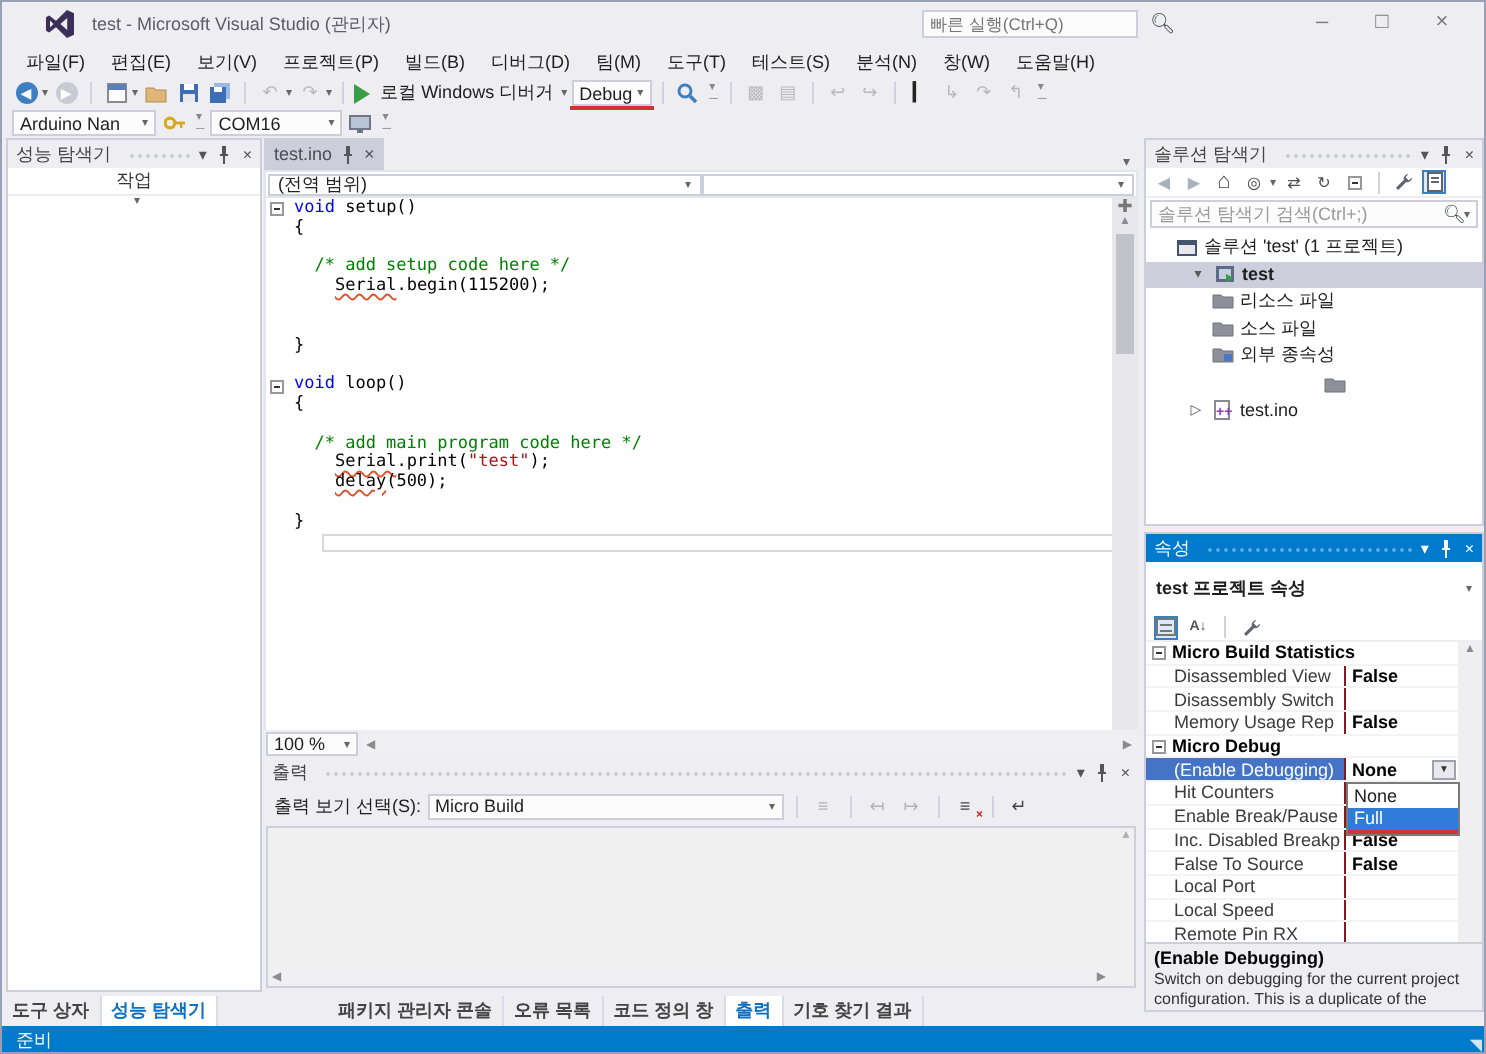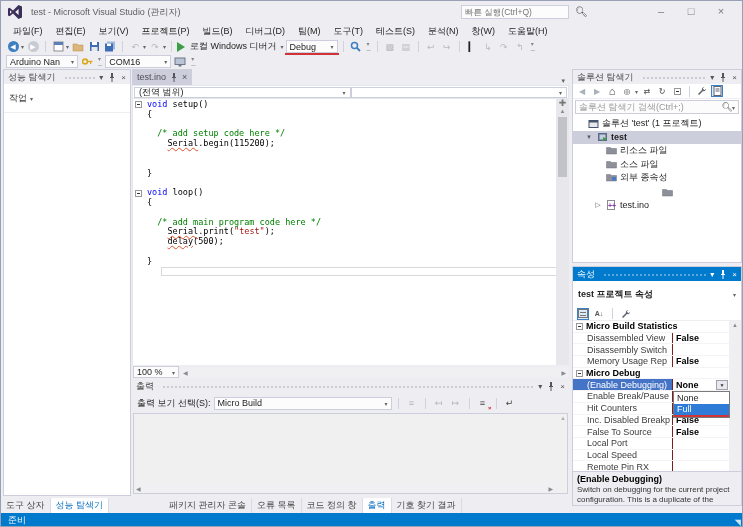--- a/index.html
+++ b/index.html
@@ -4,21 +4,21 @@
 <style>
   html,body{margin:0;padding:0;background:#888;}
   *{box-sizing:border-box;}
   #win{
     position:relative;width:743px;height:527px;overflow:hidden;
     background:#EEEEF2;border:1px solid #98A0B5;
     font-family:"Liberation Sans","DejaVu Sans",sans-serif;
     font-size:9px;color:#1E1E1E;cursor:default;
   }
   
-  .titlebar{position:absolute;left:0;top:0;width:100%;height:22px;display:flex;align-items:center;padding-left:6px;}
+  .titlebar{position:absolute;left:0;top:0;width:100%;height:22px;display:flex;align-items:center;padding-left:21px;}
   .vslogo{width:16px;height:14px;margin-right:8px;flex:none;}
   .wtitle{color:#5C5C63;font-size:9px;}
   .quicklaunch{position:absolute;left:460px;top:4px;width:108px;height:14px;border:1px solid #CCCEDB;background:#FCFCFC;font-size:8.5px;color:#999;padding:0 3px;font-family:inherit;}
   .ql-mag{position:absolute;left:574px;top:5px;color:#43484D;font-size:10px;}
   .winbtns{position:absolute;right:6px;top:0;display:flex;}
   .winbtn{width:30px;height:20px;display:flex;align-items:center;justify-content:center;color:#7A7A80;font-size:11px;}
   
   .menubar{position:absolute;left:0;top:22px;width:100%;height:16px;display:flex;align-items:center;padding-left:6px;gap:1px;}
   .menu-item{padding:1px 6px;color:#1E1E1E;}
   
@@ -41,21 +41,21 @@
   
   .panel{position:absolute;background:#fff;border:1px solid #CCCEDB;}
   .ptitle{height:14px;display:flex;align-items:center;padding:0 4px;background:#EEEEF2;color:#444;}
   .ptitle .cap{flex:none;margin-right:4px;}
   .pdots{flex:1;height:5px;margin:0 4px;background-image:radial-gradient(#C9CBD6 0.8px,transparent 0.9px);background-size:4px 4px;background-position:0 1px;}
   .pbtns{display:flex;align-items:center;gap:5px;color:#555;flex:none;}
   .pbtn{font-size:8px;display:flex;align-items:center;}
   .pinsvg{width:8px;height:9px;}
   
   #leftpane{left:2px;top:68px;width:128px;height:427px;}
-  .actionsrow{height:29px;display:flex;align-items:center;padding:0 5px;border-bottom:1px solid #EEEEF2;color:#333;}
+  .actionsrow{height:14px;display:flex;align-items:center;padding:0 5px;border-bottom:1px solid #EEEEF2;color:#333;flex-direction:column;}
   
   #tabbar{position:absolute;left:131px;top:68px;width:437px;height:16px;display:flex;align-items:flex-end;}
   .doctab{height:16px;background:#CCCEDB;color:#4D4D55;display:flex;align-items:center;gap:4px;padding:0 5px;}
   .tabx{color:#55555C;font-size:9px;}
   #tabbar .alltabs{margin-left:auto;color:#666;font-size:7px;padding-right:4px;}
   #navbar{position:absolute;left:131px;top:84px;width:437px;height:14px;background:#fff;border:1px solid #E4E6ED;display:flex;gap:0;padding:1px;}
   .navcombo{flex:1;height:11px;border:1px solid #CCCEDB;background:#fff;display:flex;align-items:center;padding:0 4px;color:#222;}
   .navcombo .ca{margin-left:auto;font-size:6px;color:#666;}
   #code{position:absolute;left:131px;top:98px;width:437px;height:266px;background:#fff;border-left:1px solid #E4E6ED;overflow:hidden;padding-top:1px;}
   .code-line{height:9.8px;line-height:9.8px;white-space:pre;font-family:"DejaVu Sans Mono",monospace;font-size:8.5px;display:flex;align-items:center;padding-left:14px;color:#000;}
@@ -115,21 +115,21 @@
   .ddbtn{margin-left:auto;width:12px;height:10px;border:1px solid #9DA2AE;background:#E9E9ED;display:flex;align-items:center;justify-content:center;font-size:5px;color:#333;flex:none;margin-right:1px;}
   #gridvs{position:absolute;right:0;top:0;width:12px;bottom:0;background:#EFEFF2;display:flex;flex-direction:column;align-items:center;justify-content:space-between;padding:1px 0;color:#8A8A90;font-size:6px;}
   #ddpopup{position:absolute;left:100px;top:70px;width:57px;background:#fff;border:1px solid #7A7A7A;z-index:5;}
   .ddopt{height:11.5px;display:flex;align-items:center;padding-left:3px;color:#1E1E1E;}
   .ddopt.hl{background:#2E7CD8;color:#fff;}
   .ddred{height:2px;background:#D13438;}
   #propdesc{position:absolute;left:0;right:0;bottom:0;height:34px;background:#EEEEF2;border-top:1px solid #CCCEDB;padding:2px 4px;overflow:hidden;}
   #propdesc .dt{font-weight:bold;color:#000;margin-bottom:1px;}
   #propdesc .dd{color:#333;font-size:8px;line-height:9.5px;}
   
-  #bottomtabs{position:absolute;left:0;top:497px;width:568px;height:15px;display:flex;align-items:center;}
+  #bottomtabs{position:absolute;left:0;top:497px;width:568px;height:15px;display:flex;align-items:center;font-weight:bold;}
   .btab{padding:1px 5px;color:#444;border-right:1px solid #D8DAE4;}
   .btab.on{background:#FEFEFE;color:#0E70C0;}
   .btgap{width:55px;}
   #statusbar{position:absolute;left:0;top:512px;width:100%;height:15px;background:#007ACC;color:#fff;display:flex;align-items:center;padding-left:7px;}
   .sgrip{position:absolute;right:2px;bottom:1px;color:#CDE6F7;font-size:8px;letter-spacing:-1px;}
   svg{flex:none;}
 </style>
 </head>
 <body>
 
@@ -201,21 +201,21 @@
     </span>
     <span class="tsep"></span>
     <span class="tbi dis">↶</span>
       <span class="darr">▾</span>
     <span class="tbi dis">↷</span>
       <span class="darr">▾</span>
     <span class="tsep"></span>
     <span class="play"></span>
     <span class="tblabel">로컬 Windows 디버거</span>
     <span class="darr">▾</span>
-    <span class="combo annot" style="width:52px">
+    <span class="combo annot" style="width:40px">
       <span>Debug</span>
         <span class="ca">▾</span>
     </span>
     <span class="tsep"></span>
     <span class="tbi">
       <svg width="11" height="11" viewBox="0 0 11 11">
           <circle cx="4.5" cy="4.5" r="3" fill="none" stroke="#3E7FC1" stroke-width="1.5"></circle>
           <line x1="7" y1="7" x2="10" y2="10" stroke="#3E7FC1" stroke-width="1.8"></line>
         </svg>
     </span>
@@ -427,21 +427,21 @@
         <div class="trow" style="padding-left: 3px;">
           <span class="texp"></span>
           <span class="tico">
             <svg width="11" height="10" viewBox="0 0 11 10">
               <rect x="1" y="1.5" width="9" height="7" fill="#E8E8EC" stroke="#44546C"></rect>
               <rect x="1" y="1.5" width="9" height="2" fill="#44546C"></rect>
             </svg>
           </span>
           <span class="tlabel">솔루션 'test' (1 프로젝트)</span>
         </div>
-        <div class="trow sel" style="padding-left: 12px;">
+        <div class="trow sel" style="padding-left: 22px;">
           <span class="texp">▾</span>
           <span class="tico">
             <svg width="11" height="10" viewBox="0 0 11 10">
               <rect x="1" y="1" width="9" height="8" fill="#5B6A87"></rect>
               <rect x="2.5" y="2.5" width="6" height="5" fill="#C5CEDF"></rect>
               <path d="M6 5l4 2-4 2z" fill="#3A9E46"></path>
             </svg>
           </span>
           <span class="tlabel b">test</span>
         </div>
@@ -569,29 +569,29 @@
             <span class="lbl">
               <span>(Enable Debugging)</span>
             </span>
             <span class="val">
               <span>None</span>
               <span class="ddbtn">▼</span>
             </span>
           </div>
           <div class="prow">
             <span class="lbl">
+              <span>Hit Counters</span>
+            </span>
+            <span class="val">
+              <span></span>
+            </span>
+          </div>
+          <div class="prow">
+            <span class="lbl">
               <span>Enable Break/Pause</span>
-            </span>
-            <span class="val">
-              <span></span>
-            </span>
-          </div>
-          <div class="prow">
-            <span class="lbl">
-              <span>Hit Counters</span>
             </span>
             <span class="val">
               <span></span>
             </span>
           </div>
           <div class="prow">
             <span class="lbl">
               <span>Inc. Disabled Breakp</span>
             </span>
             <span class="val">

